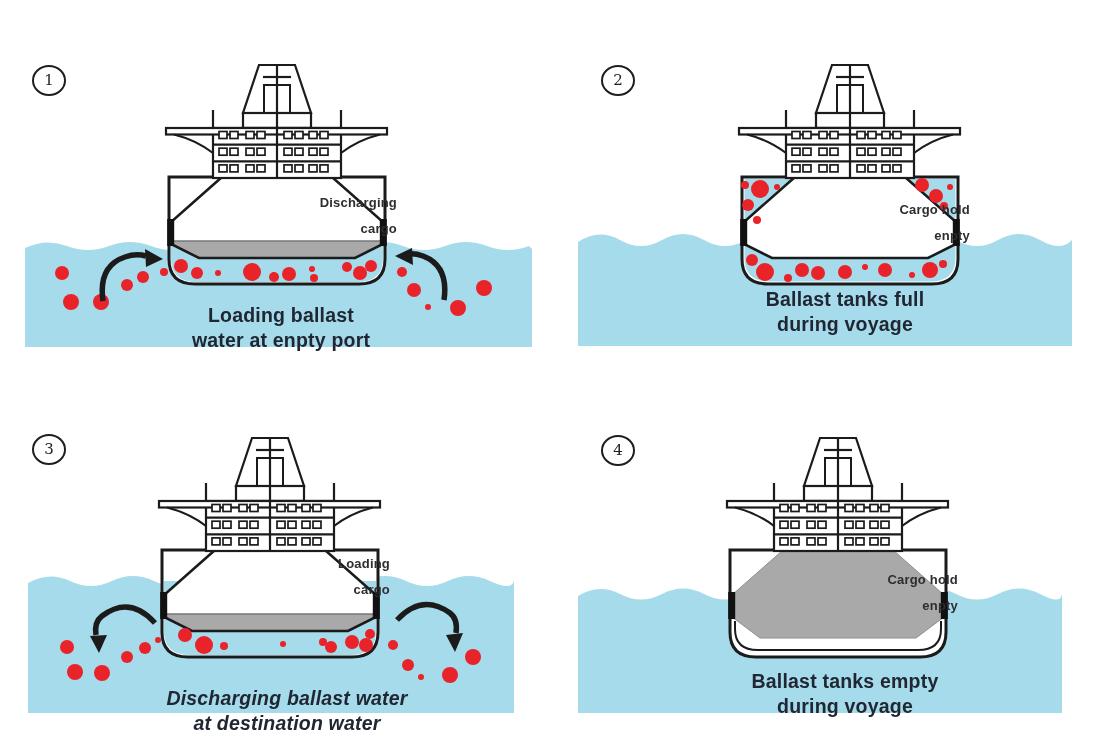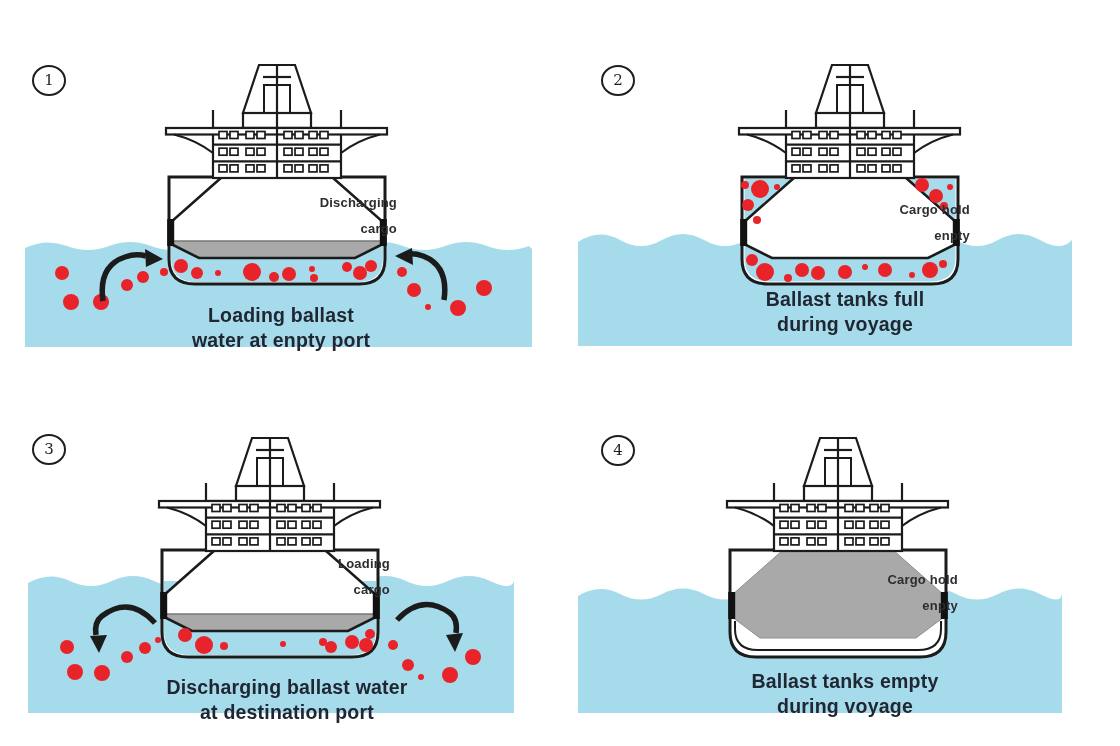--- a/index.html
+++ b/index.html
@@ -27,21 +27,21 @@
   .p2 .hold-label{left:170px;top:197px;}
   .p3 .hold-label{left:150px;top:178px;}
   .p4 .hold-label{left:158px;top:194px;}
 
   .caption{
     position:absolute;width:340px;text-align:center;color:#202733;
     font-size:19.5px;line-height:24.5px;font-weight:700;letter-spacing:.2px;
   }
   .p1 .caption{left:111px;top:303px;}
   .p2 .caption{left:115px;top:287px;}
-  .p3 .caption{left:117px;top:302px;}
+  .p3 .caption{left:117px;top:313px;font-style:italic;}
   .p4 .caption{left:115px;top:296px;}
 </style>
 </head>
 <body>
 
 <div class="canvas">
 
   <svg width="0" height="0" style="position:absolute">
     <defs>
 
@@ -246,21 +246,21 @@
     </svg>
     <div class="badge">
         <span>3</span>
       </div>
     <div class="hold-label">
       <div>Loading</div>
       <div>cargo</div>
     </div>
     <div class="caption">
       <div>Discharging ballast water</div>
-      <div>at destination port</div>
+      <div>at destination water</div>
     </div>
   </div>
 
   <div class="panel p4">
     <svg width="560" height="373" viewBox="0 0 560 373">
       <path fill="#a6dbeb" d="M18,340 L18,223 Q39,210 60,221 T102,221 T144,221 T186,221 T228,221 T270,221 T312,221 T354,221 T396,221 T438,221 T480,221 T502,221 L502,340 Z"></path>
       <g transform="translate(-2,0)">
         <use href="#hullsh" fill="#fff" stroke="#1b1b1b" stroke-width="3"></use>
         <path fill="none" stroke="#1b1b1b" stroke-width="2" d="M177,248 L177,256 Q177,277 200,277 L360,277 Q383,277 383,256 L383,248"></path>
         <path fill="#a9a9a9" stroke="#8f8f8f" stroke-width="1" d="M225,177 L174,222 L174,244 L202,265 L358,265 L386,244 L386,222 L335,177 Z"></path>

